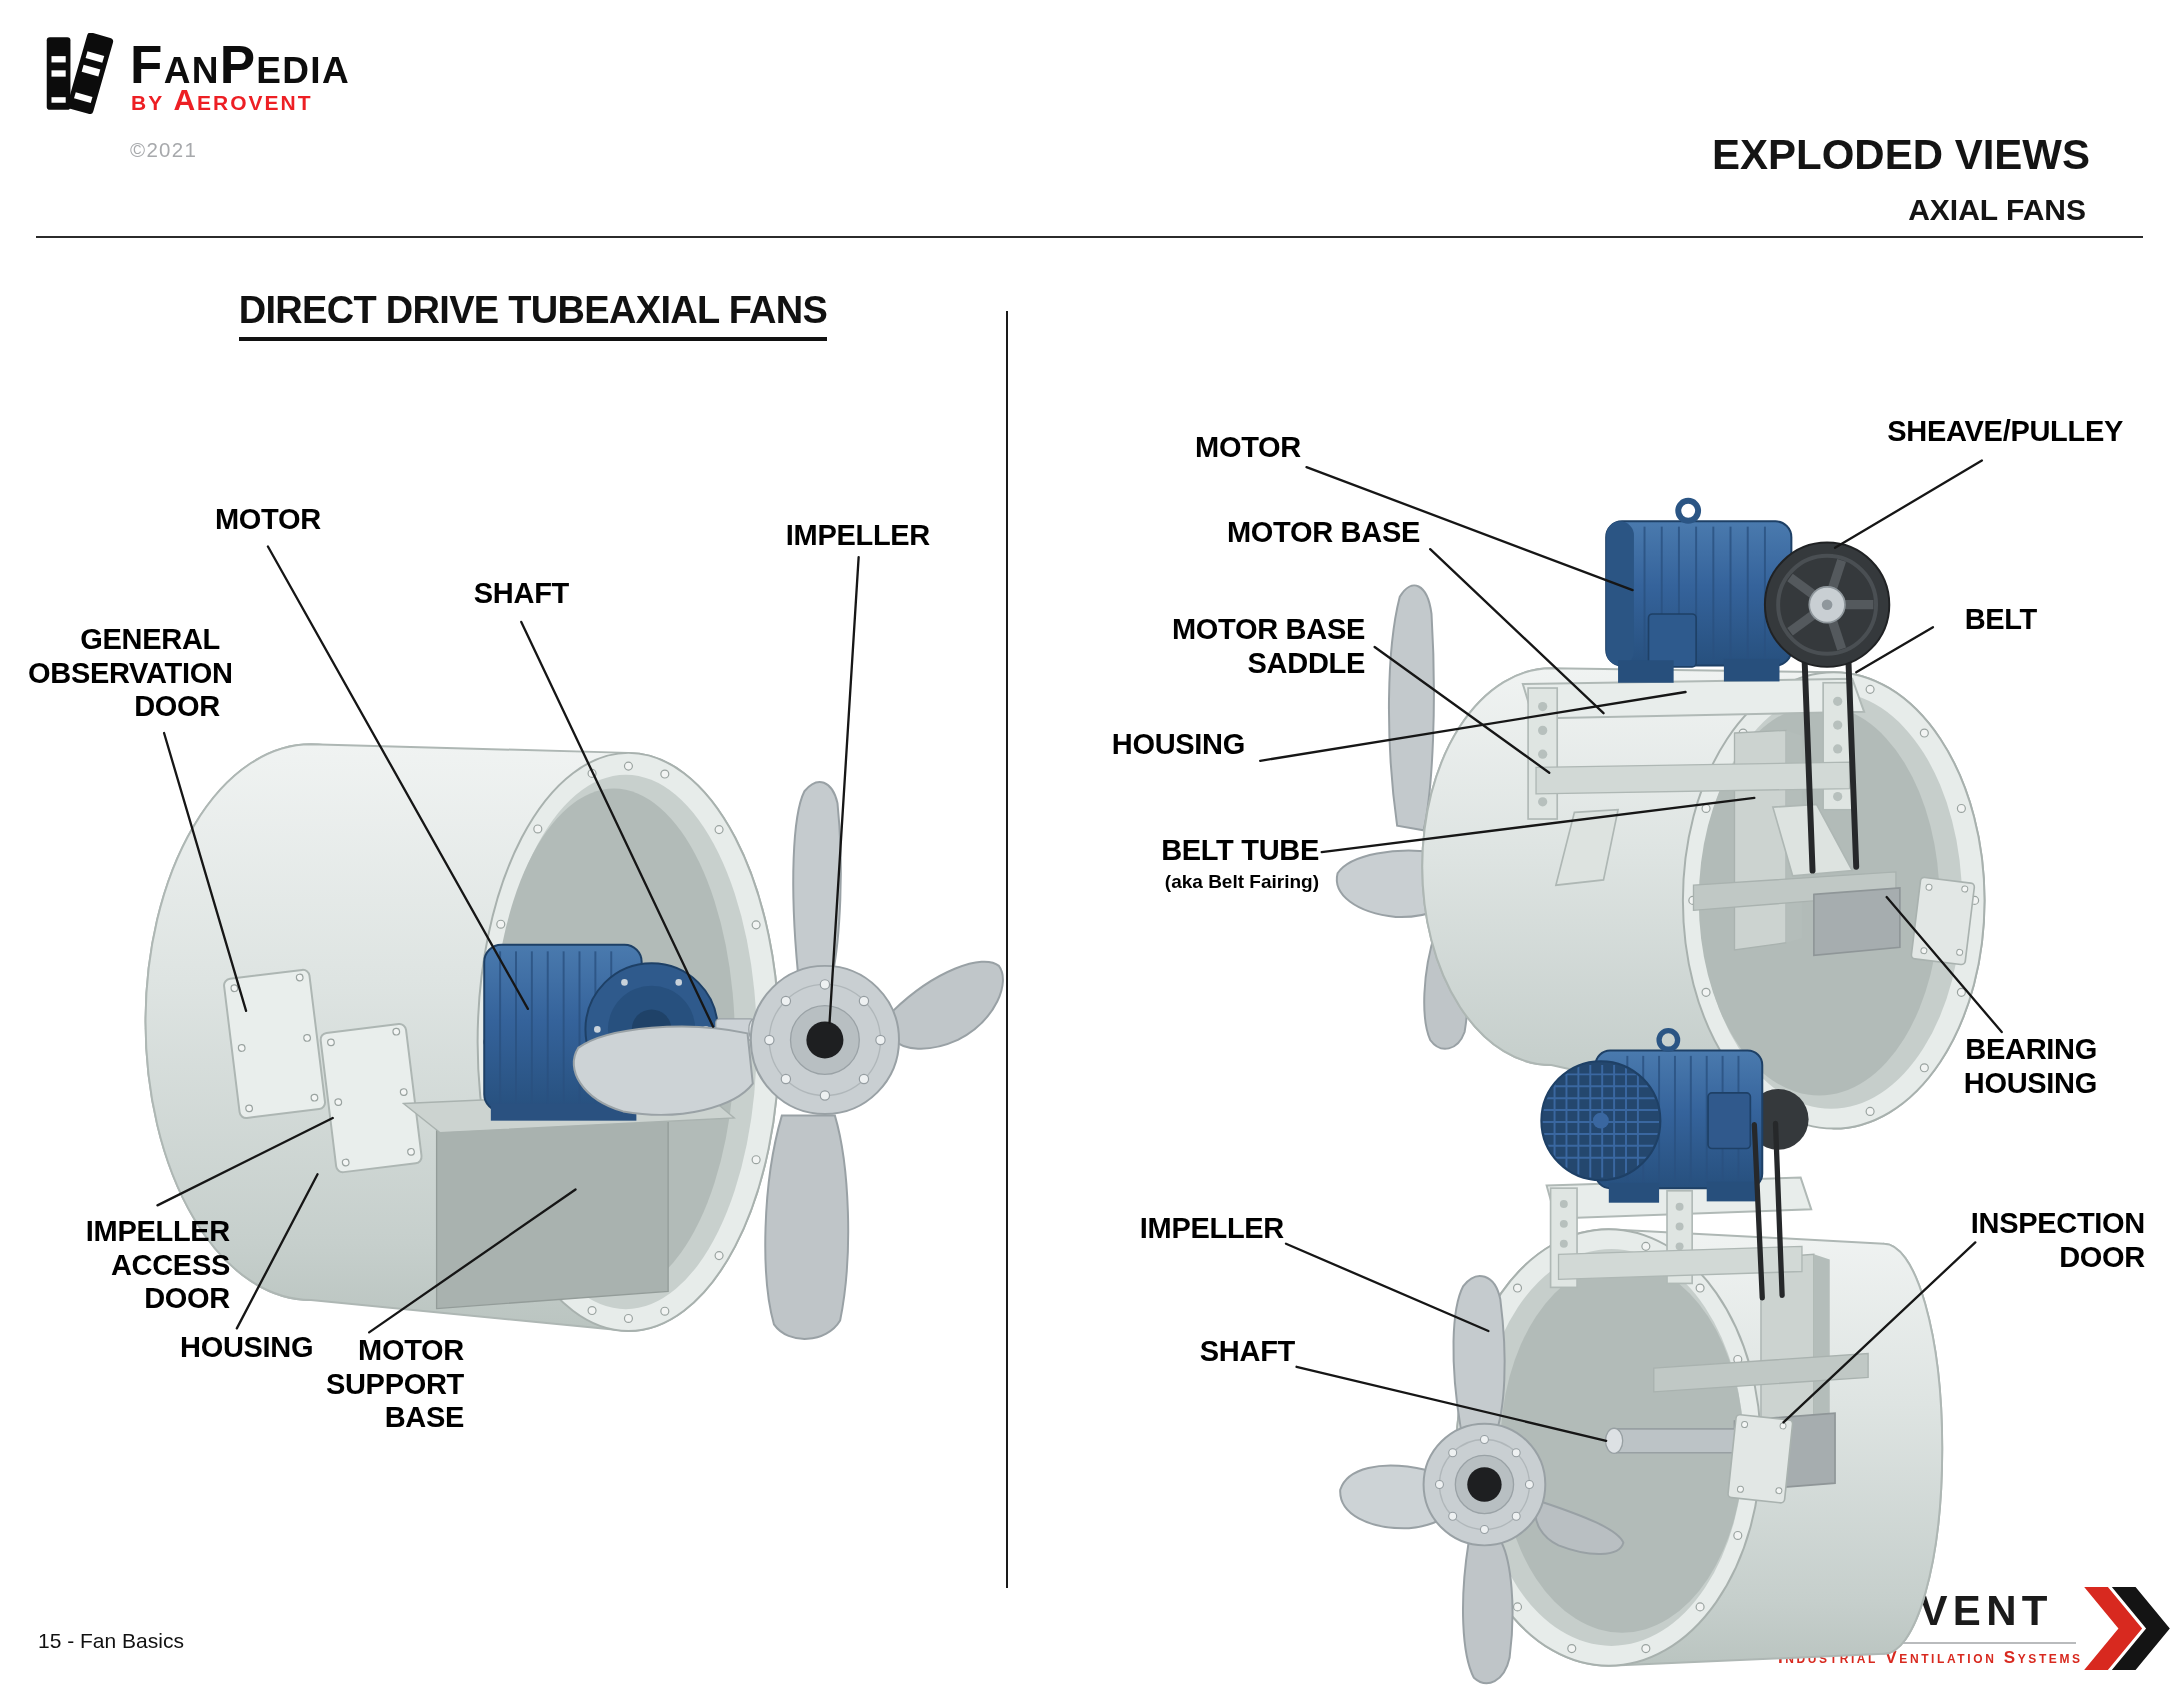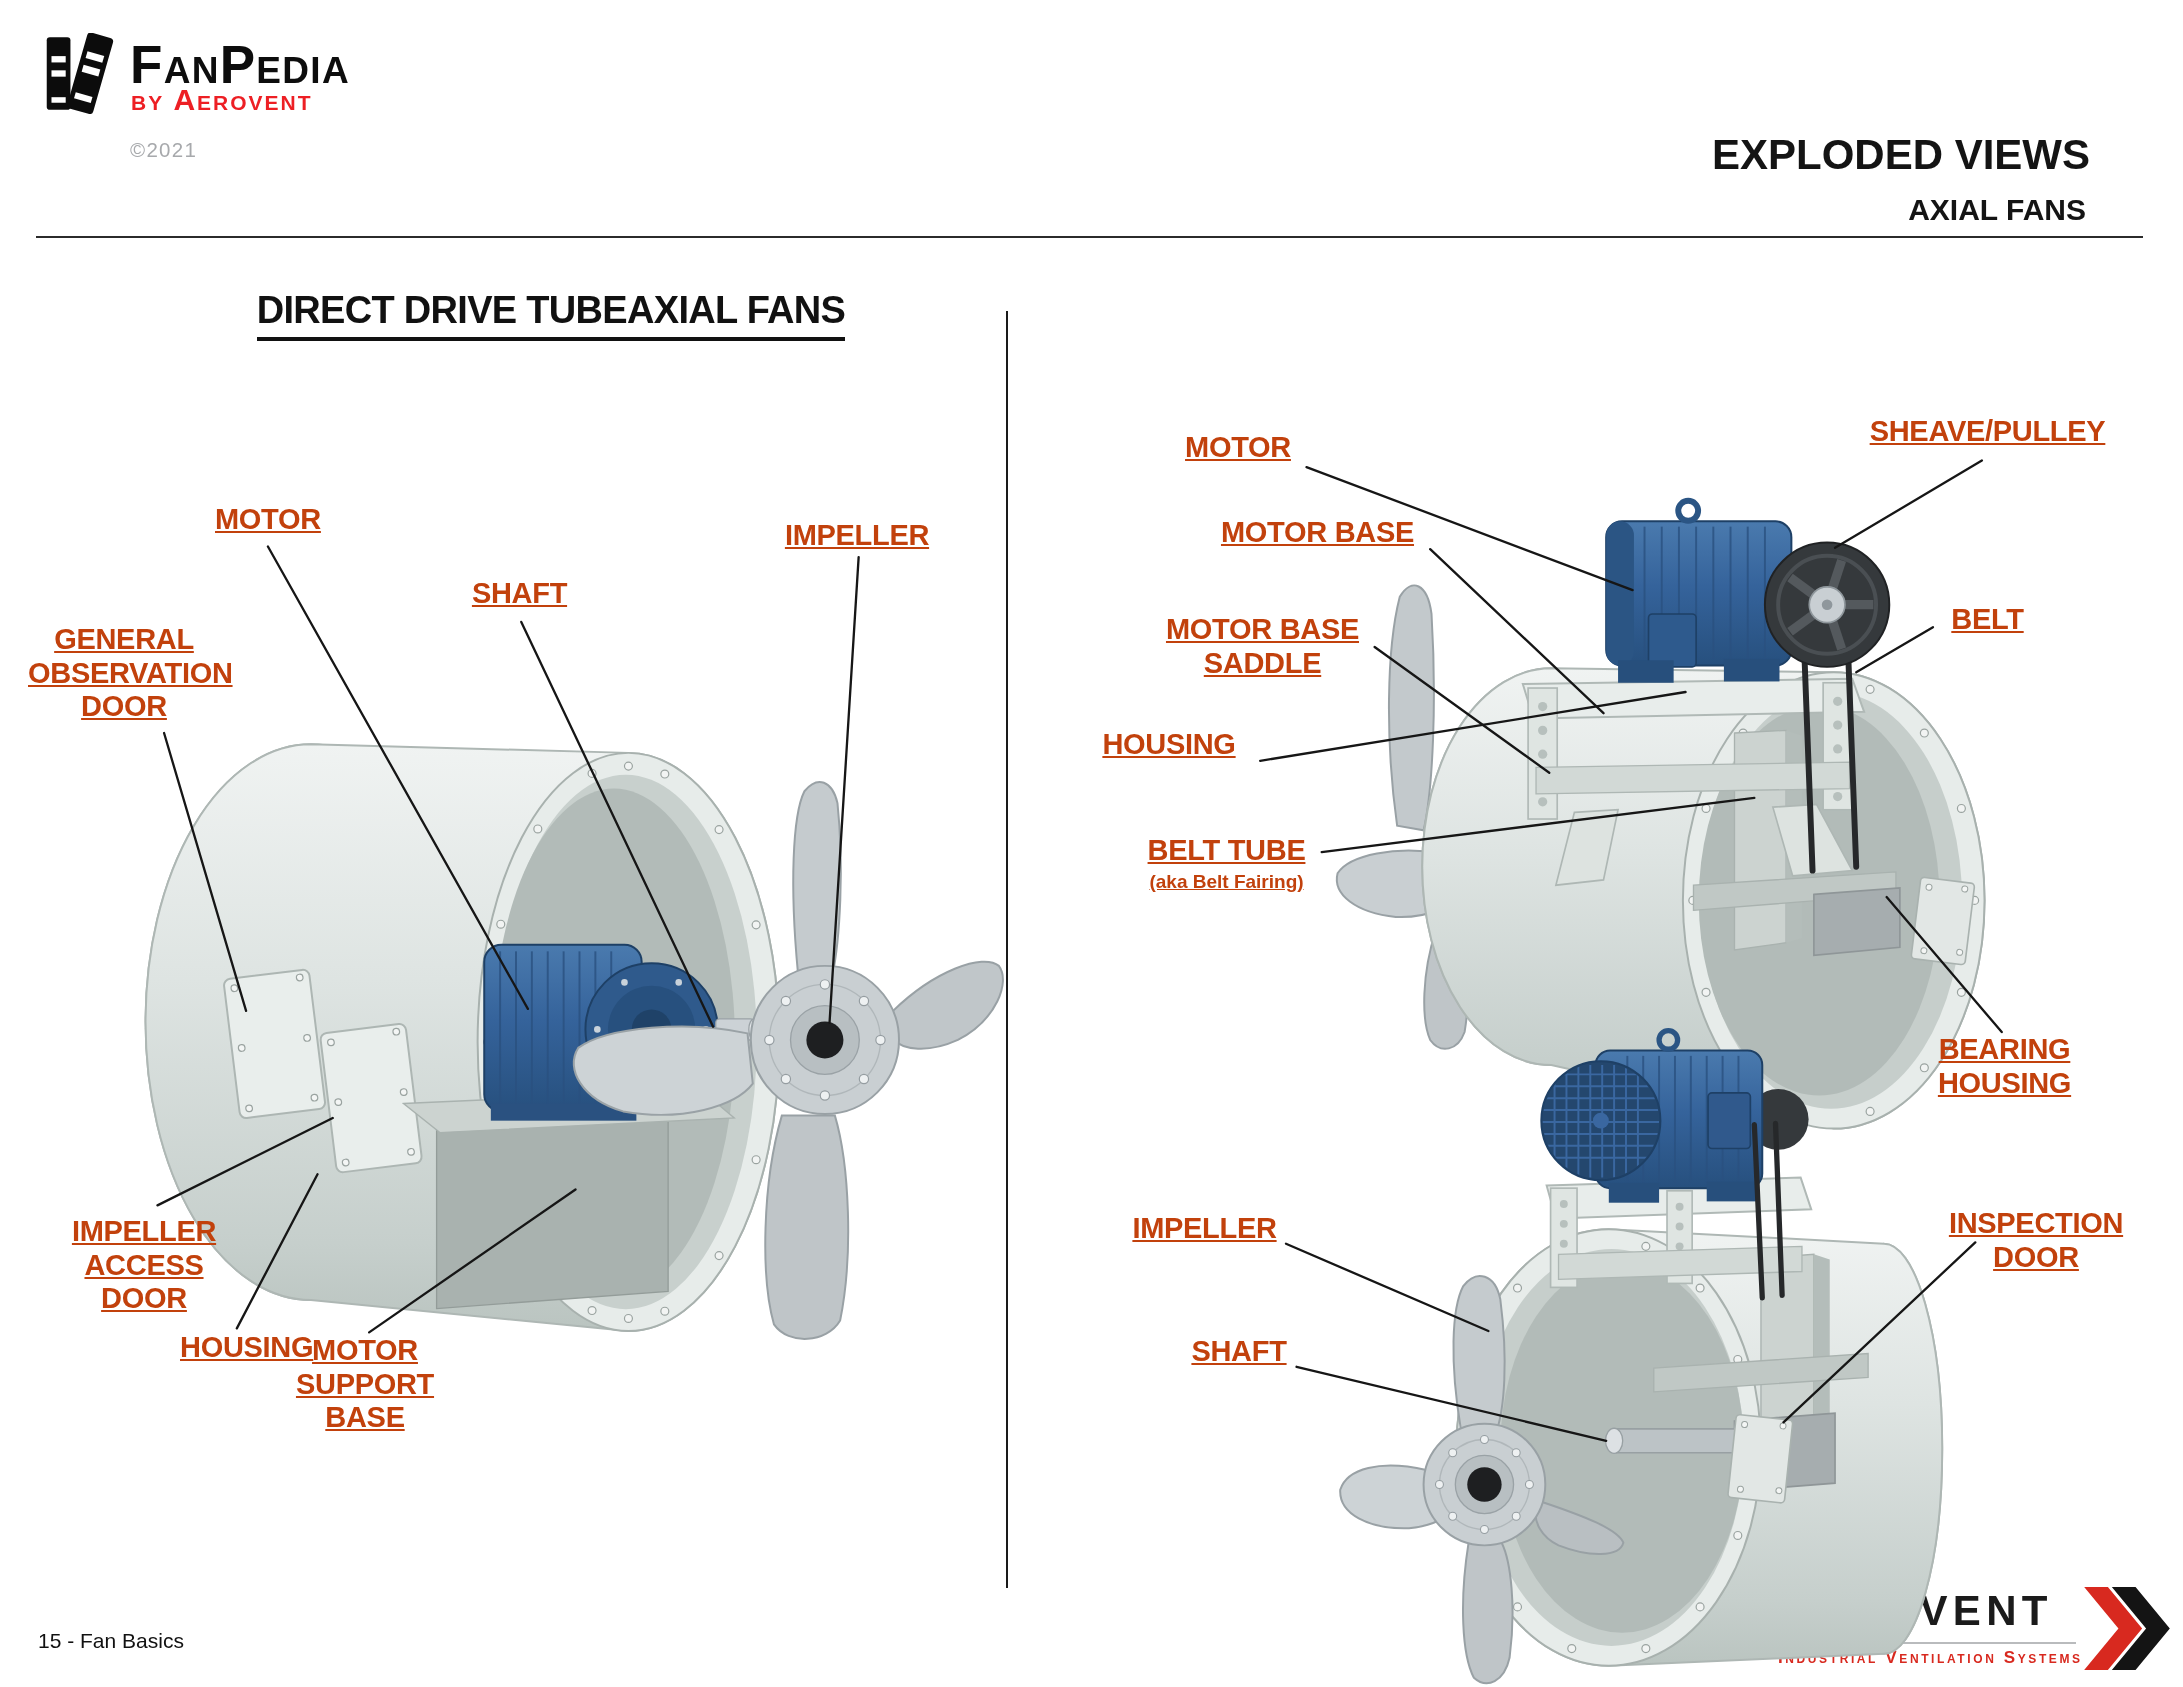--- a/index.html
+++ b/index.html
@@ -18,22 +18,22 @@
              letter-spacing:0px;color:#141414;text-align:right;margin-top:11px;}
   .hdr-sub{position:absolute;right:93px;top:195px;font-weight:bold;font-size:30px;line-height:1;
              color:#141414;text-align:right;}
   .hrule{position:absolute;left:36px;top:236px;width:2107px;height:2px;background:#2b2b2b;}
   .vrule{position:absolute;left:1006px;top:311px;width:2px;height:1277px;background:#1a1a1a;}
   
   .col-title{position:absolute;top:290px;width:794px;text-align:center;font-weight:bold;font-size:38px;
              line-height:1.1;letter-spacing:-0.7px;color:#111;}
   .col-title span{border-bottom:4.6px solid #111;padding-bottom:6px;}
   
-  .label{position:absolute;font-weight:bold;font-size:29px;line-height:1.16;color:#c2410c;
-         text-align:center;white-space:pre-line;letter-spacing:-0.3px;z-index:3;text-decoration:underline;}
+  .label{position:absolute;font-weight:bold;font-size:29px;line-height:1.16;color:#000000;
+         text-align:right;white-space:pre-line;letter-spacing:-0.3px;z-index:3;}
   .label.small{font-size:19px;letter-spacing:0;}
   
   .page-label{position:absolute;left:38px;top:1629px;font-size:21px;color:#111;}
   .foot-name{position:absolute;left:1777px;top:1590px;font-weight:bold;font-size:42px;line-height:1;
              letter-spacing:5.3px;color:#1b1b1b;}
   .foot-rule{position:absolute;left:1777px;top:1642px;width:299px;height:2px;background:#b9bbbd;}
   .foot-tag{position:absolute;left:1778px;top:1649px;font-weight:bold;font-size:17px;line-height:1;
             letter-spacing:2.6px;color:#d8291f;font-variant:small-caps;}
   svg{display:block;}
   #art{position:absolute;left:0;top:0;z-index:1;pointer-events:none;}
@@ -59,21 +59,21 @@
   </div>
   <div class="brand-title">FanPedia</div>
   <div class="brand-byline">by Aerovent</div>
   <div class="brand-copy">©2021</div>
 
   <div class="hdr-title">EXPLODED VIEWS</div>
   <div class="hdr-sub">AXIAL FANS</div>
   <div class="hrule"></div>
   <div class="vrule"></div>
 
-  <div class="col-title" style="left:154px;">
+  <div class="col-title" style="left:136px;">
     <span>DIRECT DRIVE TUBEAXIAL FANS</span>
   </div>
 
   <svg id="art" width="2183" height="1687" viewBox="0 0 3300 2550">
     <defs>
       <linearGradient id="houseG" x1="0" y1="0" x2="0" y2="1">
         <stop offset="0" stop-color="#f0f3f2"></stop>
           <stop offset="0.4" stop-color="#dee4e2"></stop>
         <stop offset="0.85" stop-color="#c6cfcc"></stop>
           <stop offset="1" stop-color="#bac4c0"></stop>

